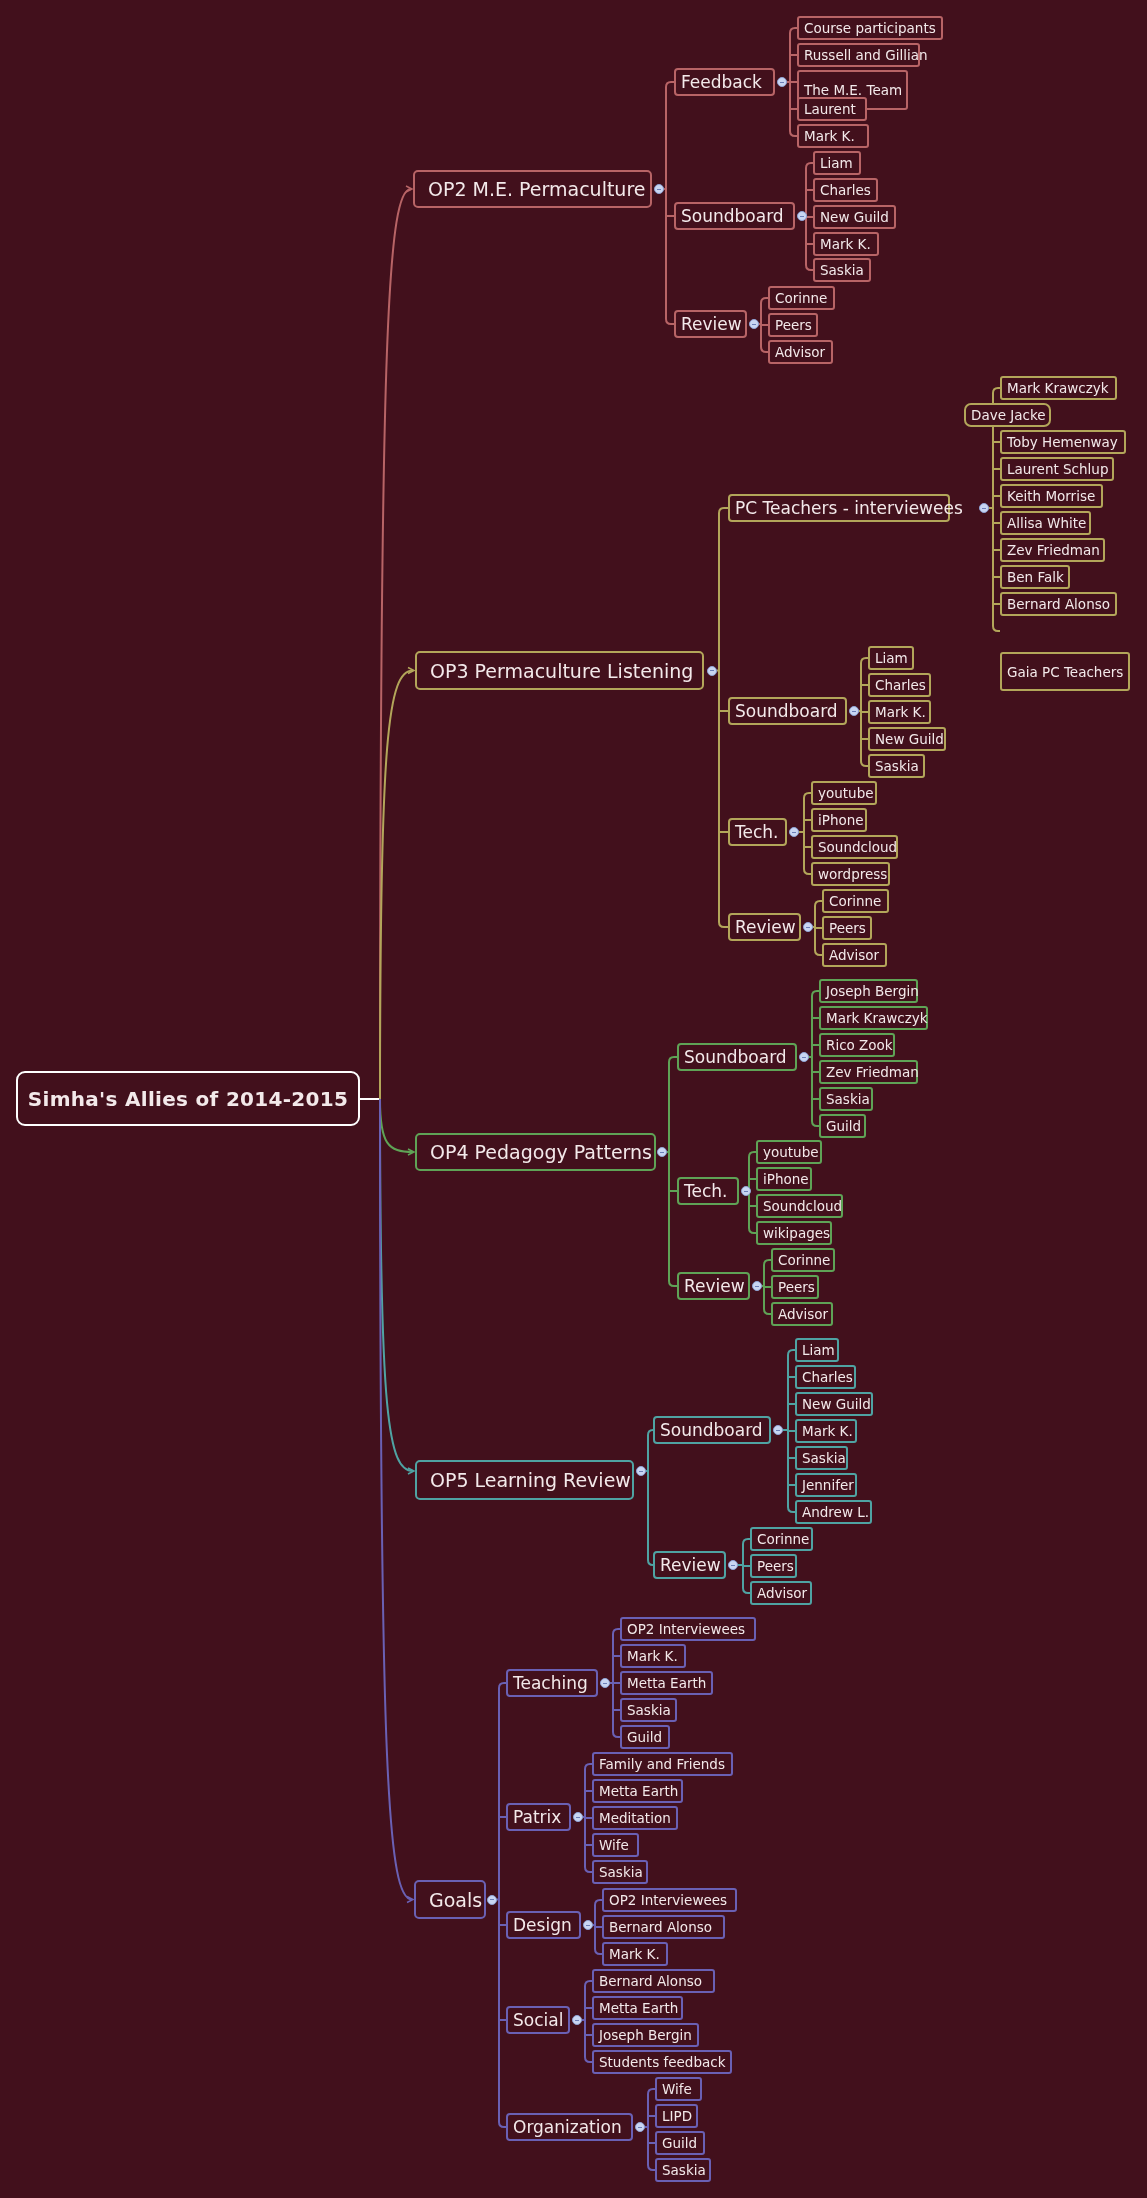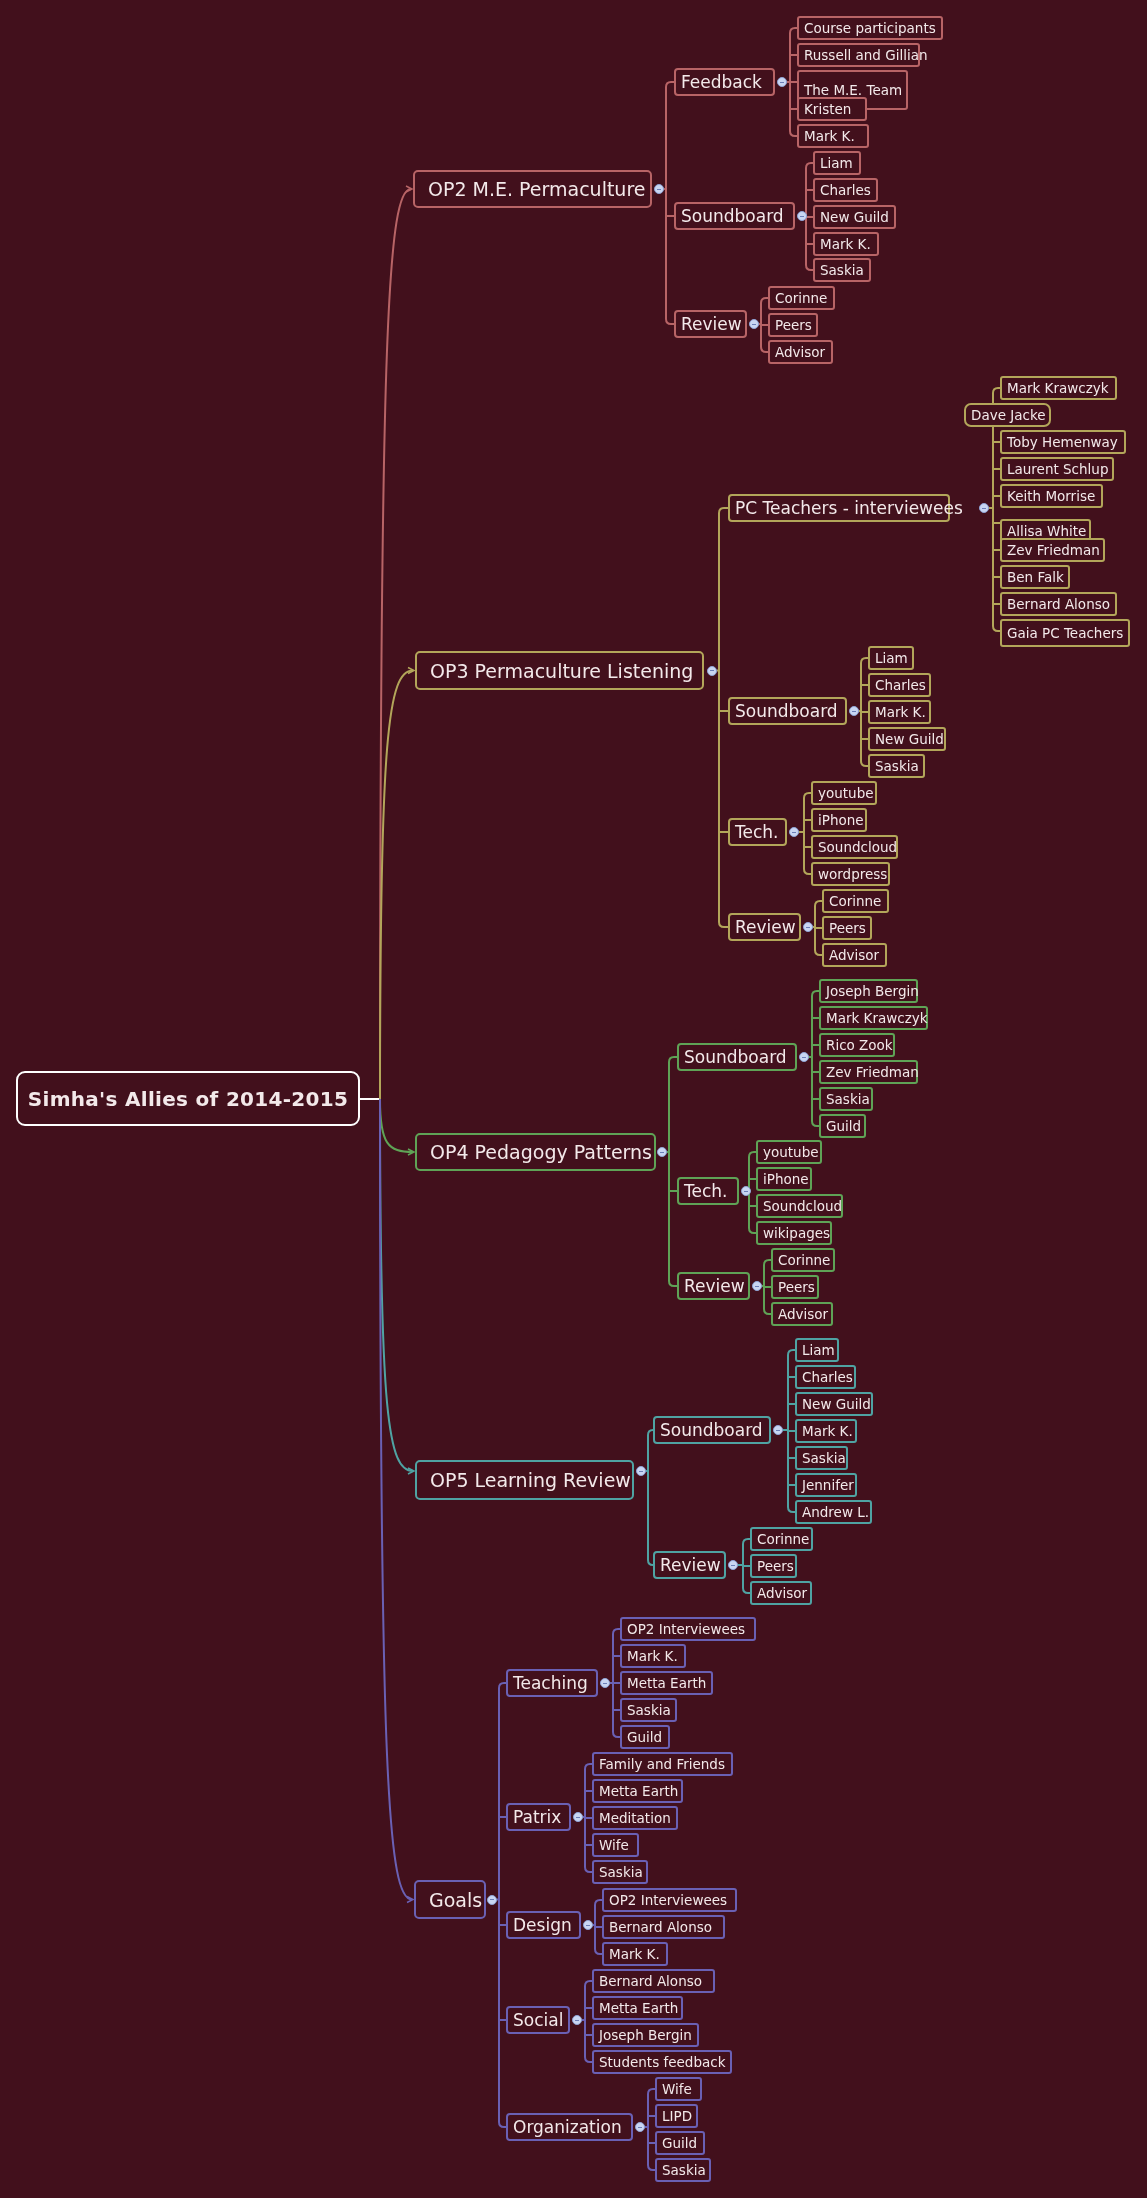--- a/index.html
+++ b/index.html
@@ -172,21 +172,21 @@
       <path d="M648 2165 Q 648 2170, 653 2170 L655 2170" fill="none" stroke="#6a60b4" stroke-width="2"></path>
     </svg>
   <div class="node root" style="left:16px;top:1071px;width:344px;height:55px;">Simha's Allies of 2014-2015</div>
 <div class="node main" style="left: 413px; top: 170px; width: 239px; height: 38px; border-color: rgb(184, 100, 102);">OP2 M.E. Permaculture</div>
     <span class="dot" style="left: 654px; top: 184px;"></span>
     <div class="node sub" style="left: 674px; top: 68px; width: 101px; height: 28px; border-color: rgb(184, 100, 102);">Feedback</div>
     <span class="dot" style="left: 777px; top: 77px;"></span>
     <div class="node leaf" style="left: 797px; top: 16px; width: 146px; height: 24px; border-color: rgb(184, 100, 102);">Course participants</div>
     <div class="node leaf" style="left: 797px; top: 43px; width: 123px; height: 24px; border-color: rgb(184, 100, 102);">Russell and Gillian</div>
     <div class="node leaf" style="left: 797px; top: 70px; width: 111px; height: 40px; border-color: rgb(184, 100, 102);">The M.E. Team</div>
-    <div class="node leaf" style="left: 797px; top: 97px; width: 70px; height: 24px; border-color: rgb(184, 100, 102);">Kristen</div>
+    <div class="node leaf" style="left: 797px; top: 97px; width: 70px; height: 24px; border-color: rgb(184, 100, 102);">Laurent</div>
     <div class="node leaf" style="left: 797px; top: 124px; width: 72px; height: 24px; border-color: rgb(184, 100, 102);">Mark K.</div>
     <div class="node sub" style="left: 674px; top: 202px; width: 121px; height: 28px; border-color: rgb(184, 100, 102);">Soundboard</div>
     <span class="dot" style="left: 797px; top: 211px;"></span>
     <div class="node leaf" style="left: 813px; top: 151px; width: 48px; height: 24px; border-color: rgb(184, 100, 102);">Liam</div>
     <div class="node leaf" style="left: 813px; top: 178px; width: 65px; height: 24px; border-color: rgb(184, 100, 102);">Charles</div>
     <div class="node leaf" style="left: 813px; top: 205px; width: 83px; height: 24px; border-color: rgb(184, 100, 102);">New Guild</div>
     <div class="node leaf" style="left: 813px; top: 232px; width: 66px; height: 24px; border-color: rgb(184, 100, 102);">Mark K.</div>
     <div class="node leaf" style="left: 813px; top: 258px; width: 58px; height: 24px; border-color: rgb(184, 100, 102);">Saskia</div>
     <div class="node sub" style="left: 674px; top: 310px; width: 73px; height: 28px; border-color: rgb(184, 100, 102);">Review</div>
     <span class="dot" style="left: 749px; top: 319px;"></span>
@@ -195,25 +195,25 @@
     <div class="node leaf" style="left: 768px; top: 340px; width: 65px; height: 24px; border-color: rgb(184, 100, 102);">Advisor</div>
     <div class="node main" style="left: 415px; top: 651px; width: 289px; height: 39px; border-color: rgb(179, 166, 90);">OP3 Permaculture Listening</div>
     <span class="dot" style="left: 707px; top: 665.5px;"></span>
     <div class="node sub" style="left: 728px; top: 494px; width: 222px; height: 28px; border-color: rgb(179, 166, 90);">PC Teachers - interviewees</div>
     <span class="dot" style="left: 979px; top: 503px;"></span>
     <div class="node leaf" style="left: 1000px; top: 376px; width: 117px; height: 24px; border-color: rgb(179, 166, 90);">Mark Krawczyk</div>
     <div class="node leaf" style="left: 964px; top: 403px; width: 87px; height: 24px; border-color: rgb(179, 166, 90); border-radius: 7px;">Dave Jacke</div>
     <div class="node leaf" style="left: 1000px; top: 430px; width: 126px; height: 24px; border-color: rgb(179, 166, 90);">Toby Hemenway</div>
     <div class="node leaf" style="left: 1000px; top: 457px; width: 114px; height: 24px; border-color: rgb(179, 166, 90);">Laurent Schlup</div>
     <div class="node leaf" style="left: 1000px; top: 484px; width: 103px; height: 24px; border-color: rgb(179, 166, 90);">Keith Morrise</div>
-    <div class="node leaf" style="left: 1000px; top: 511px; width: 91px; height: 24px; border-color: rgb(179, 166, 90); margin-top: 8px;">Allisa White</div>
+    <div class="node leaf" style="left: 1000px; top: 511px; width: 91px; height: 24px; border-color: rgb(179, 166, 90);">Allisa White</div>
     <div class="node leaf" style="left: 1000px; top: 538px; width: 105px; height: 24px; border-color: rgb(179, 166, 90);">Zev Friedman</div>
     <div class="node leaf" style="left: 1000px; top: 565px; width: 70px; height: 24px; border-color: rgb(179, 166, 90);">Ben Falk</div>
     <div class="node leaf" style="left: 1000px; top: 592px; width: 117px; height: 24px; border-color: rgb(179, 166, 90);">Bernard Alonso</div>
-    <div class="node leaf" style="left: 1000px; top: 619px; width: 130px; height: 28px; border-color: rgb(179, 166, 90);">Gaia PC Teachers</div>
+    <div class="node leaf" style="left: 1000px; top: 652px; width: 130px; height: 39px; border-color: rgb(179, 166, 90);">Gaia PC Teachers</div>
     <div class="node sub" style="left: 728px; top: 697px; width: 119px; height: 28px; border-color: rgb(179, 166, 90);">Soundboard</div>
     <span class="dot" style="left: 849px; top: 706px;"></span>
     <div class="node leaf" style="left: 868px; top: 646px; width: 46px; height: 24px; border-color: rgb(179, 166, 90);">Liam</div>
     <div class="node leaf" style="left: 868px; top: 673px; width: 63px; height: 24px; border-color: rgb(179, 166, 90);">Charles</div>
     <div class="node leaf" style="left: 868px; top: 700px; width: 63px; height: 24px; border-color: rgb(179, 166, 90);">Mark K.</div>
     <div class="node leaf" style="left: 868px; top: 727px; width: 78px; height: 24px; border-color: rgb(179, 166, 90);">New Guild</div>
     <div class="node leaf" style="left: 868px; top: 754px; width: 57px; height: 24px; border-color: rgb(179, 166, 90);">Saskia</div>
     <div class="node sub" style="left: 728px; top: 818px; width: 59px; height: 28px; border-color: rgb(179, 166, 90);">Tech.</div>
     <span class="dot" style="left: 789px; top: 827px;"></span>
     <div class="node leaf" style="left: 811px; top: 781px; width: 66px; height: 24px; border-color: rgb(179, 166, 90);">youtube</div>

